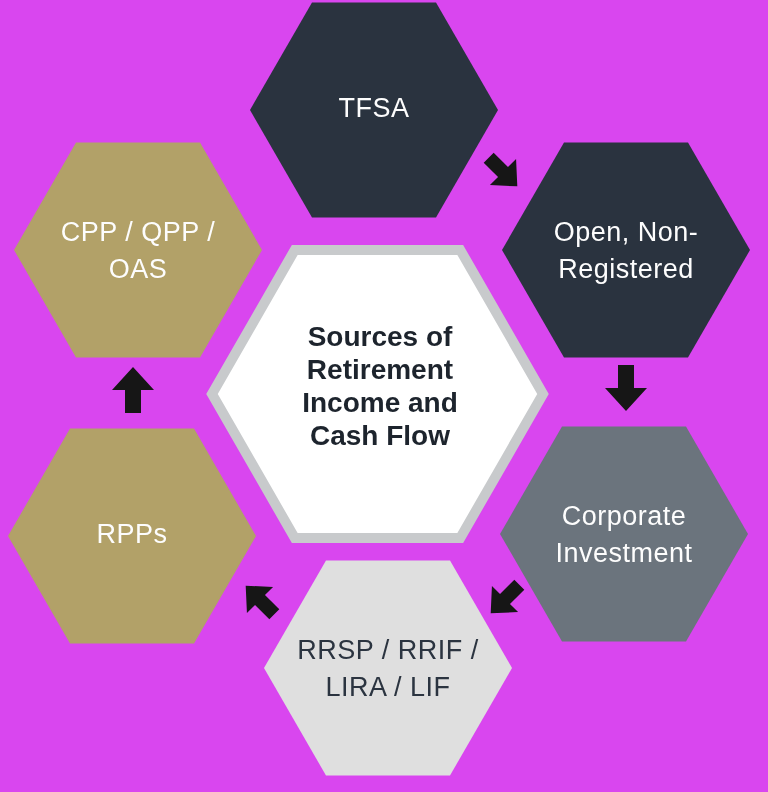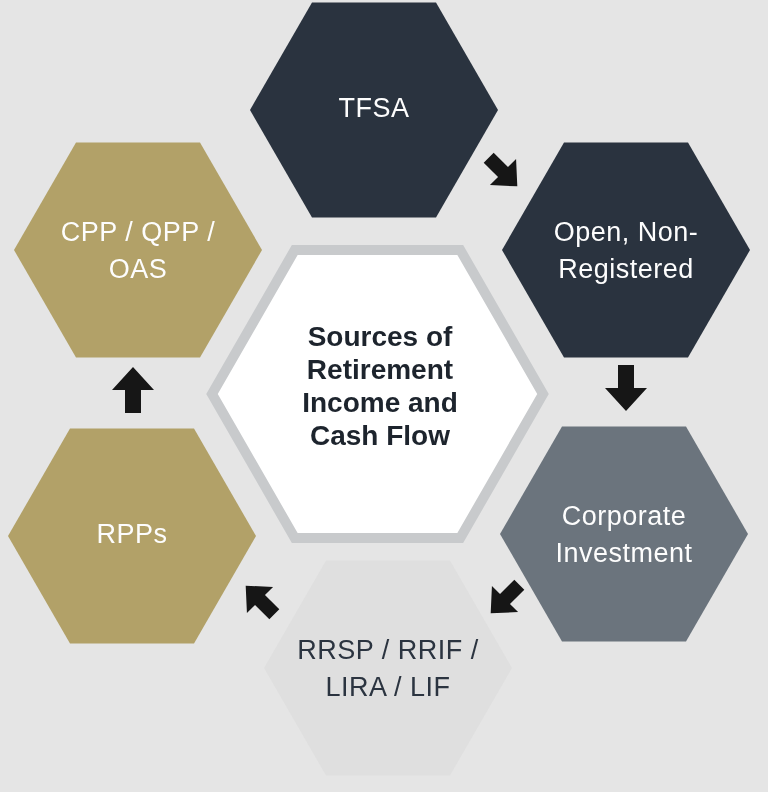--- a/index.html
+++ b/index.html
@@ -4,21 +4,21 @@
 <style>
   html, body {
     margin: 0;
     padding: 0;
     background: #ffffff;
   }
   .diagram-wrap {
     position: relative;
     width: 768px;
     height: 792px;
-    background: #e5e5e5;
+    background: #d946ef;
     overflow: hidden;
   }
   svg {
     display: block;
   }
   .hex-label {
     font-family: "Liberation Sans", "DejaVu Sans", sans-serif;
     font-size: 27px;
     font-weight: 400;
     letter-spacing: 0.5px;

